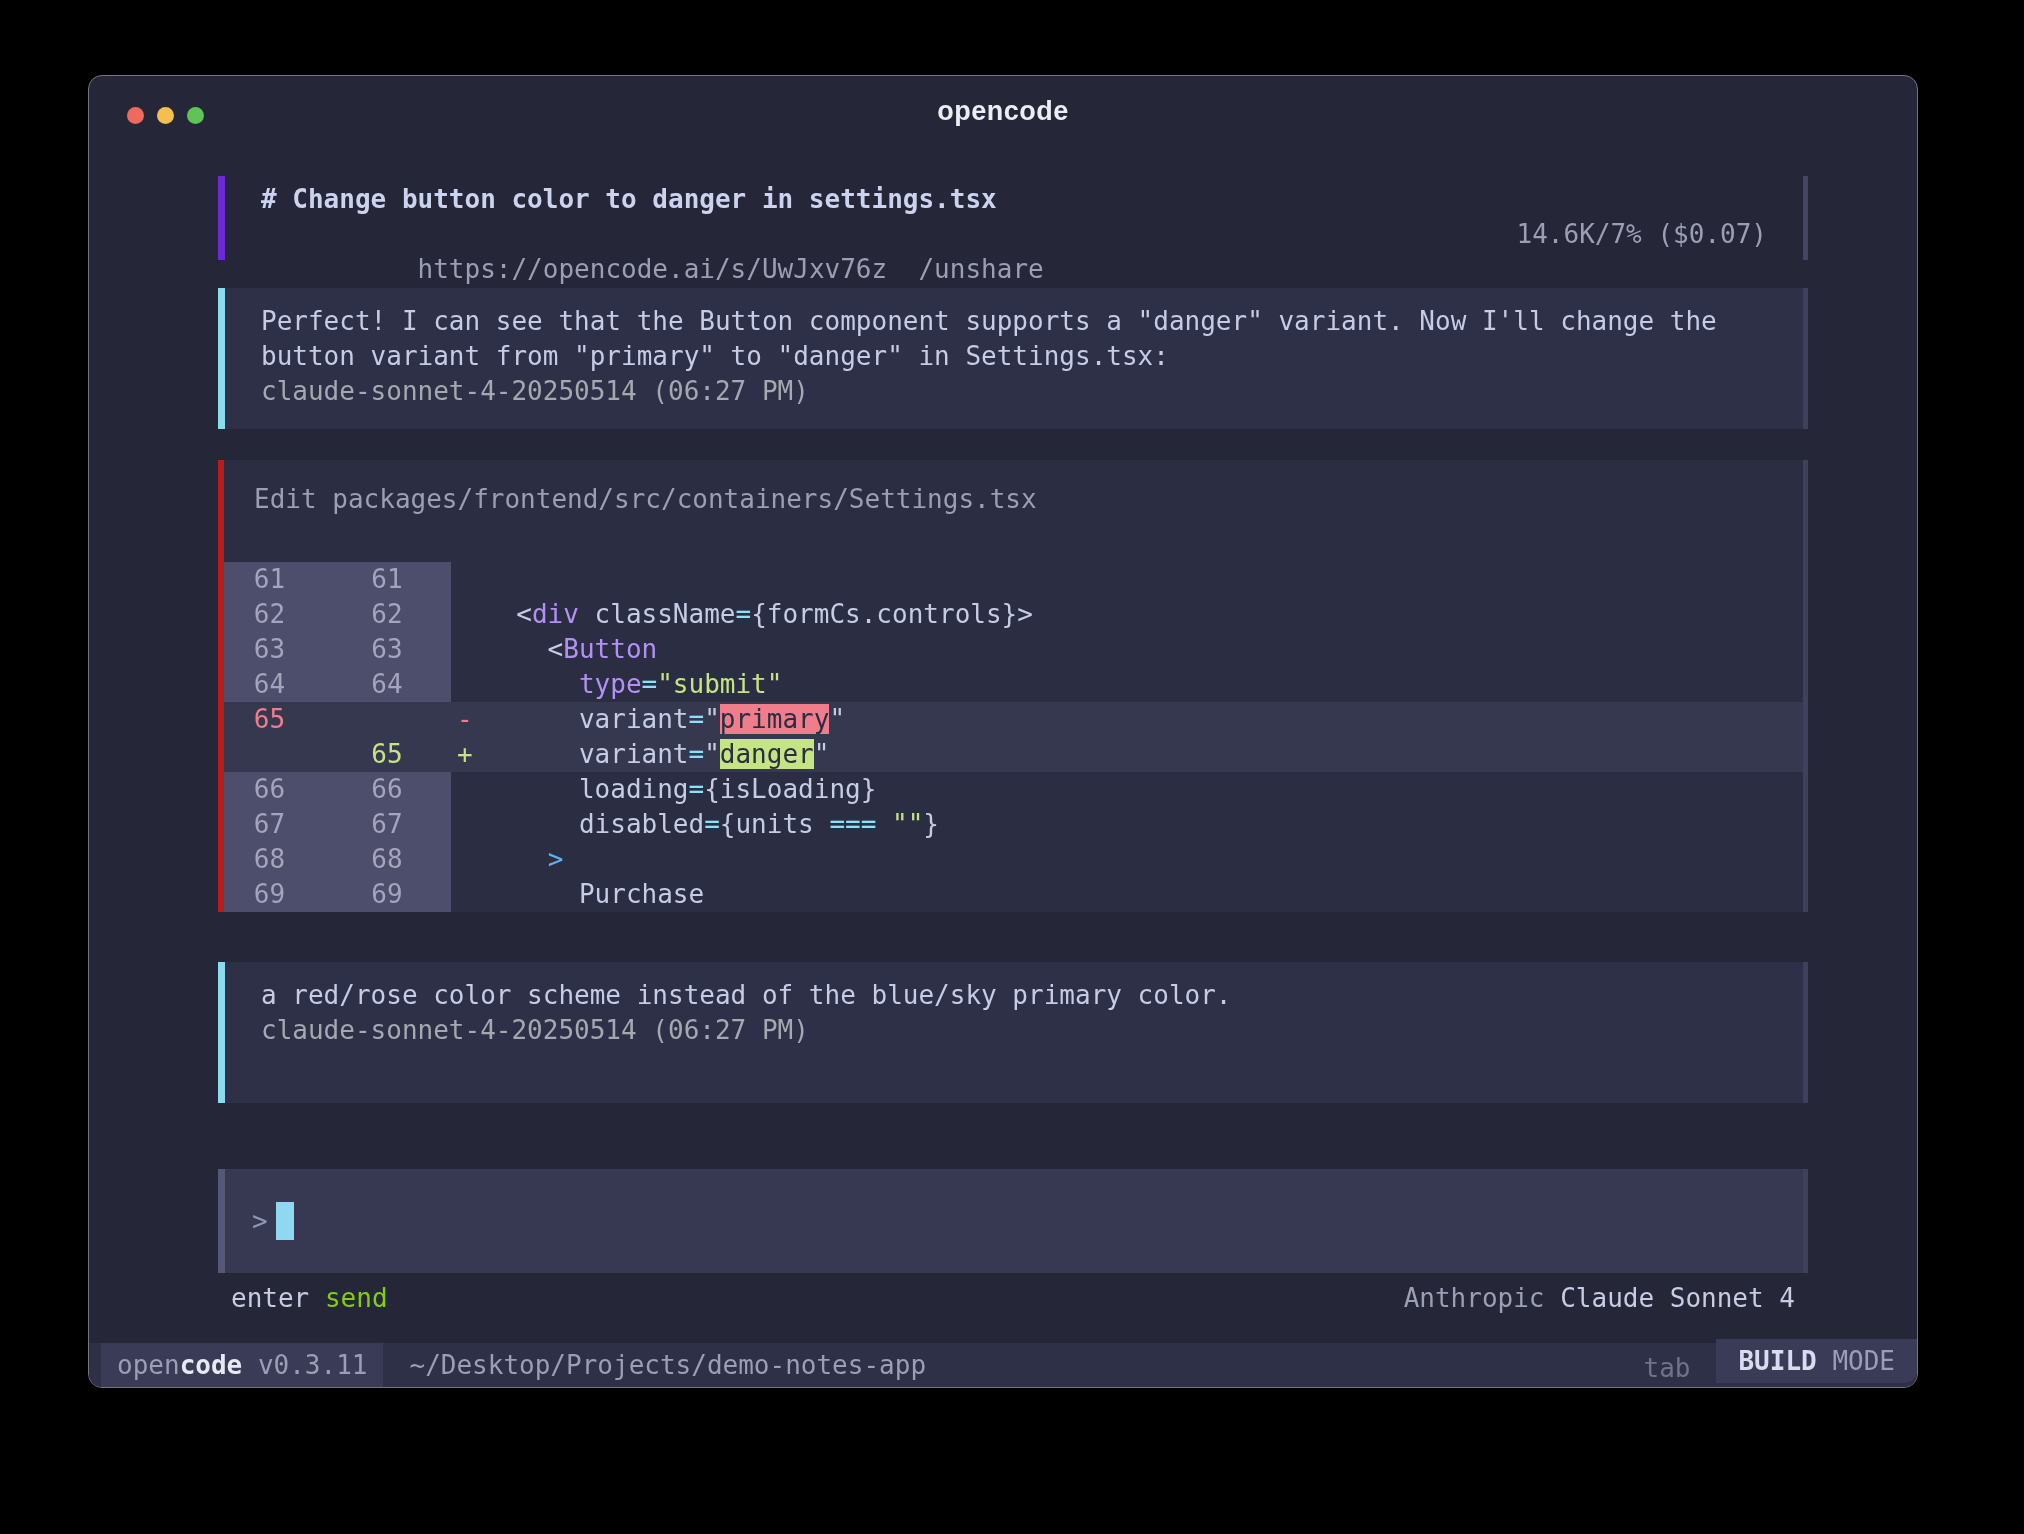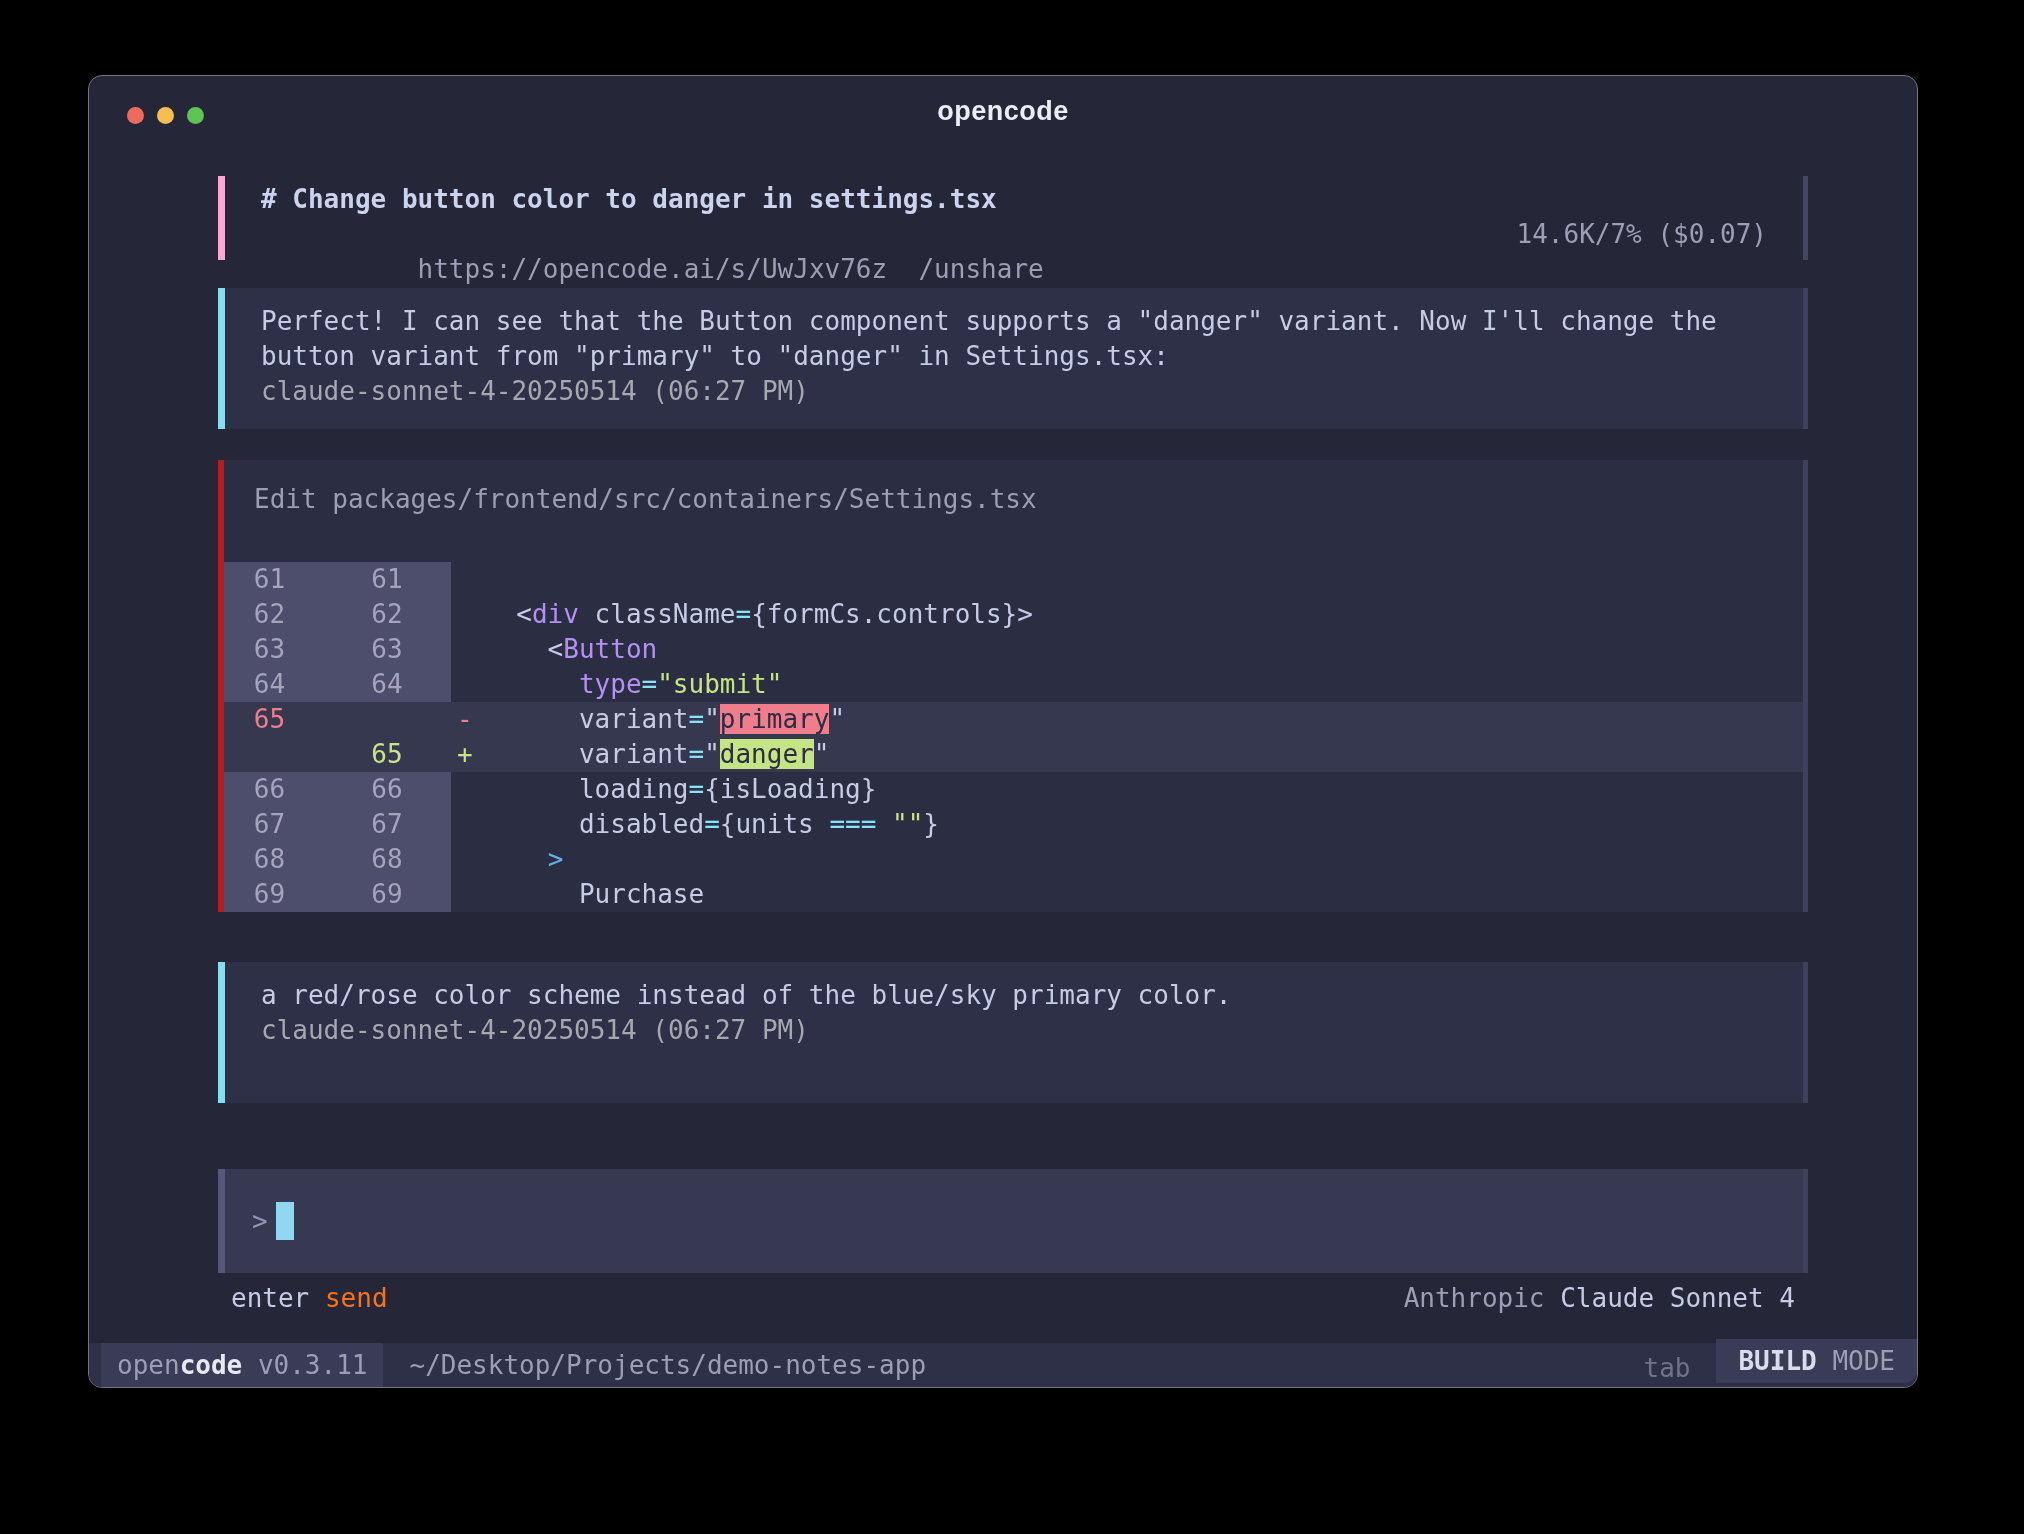--- a/index.html
+++ b/index.html
@@ -18,21 +18,21 @@
   .t-min   { left:68px;  background:var(--mac-yellow); }
   .t-zoom  { left:98px;  background:var(--mac-green); }
   .win-title { position:absolute; left:0; top:20px; width:100%; text-align:center;
     font-family:"Liberation Sans", sans-serif; font-weight:bold; font-size:27px;
     color:#eceef5; letter-spacing:.5px; }
 
   
   .blk { position:absolute; left:129px; width:1590px; font-size:26px; line-height:35px; color:var(--fg); }
 
   
-  #sess { top:100px; height:84px; border-left:7px solid #f9a8d4; border-right:5px solid #454762;
+  #sess { top:100px; height:84px; border-left:7px solid #6d28d9; border-right:5px solid #454762;
     padding:6px 36px 0 36px; }
   #sess .row { display:flex; justify-content:space-between; white-space:pre; }
   .sess-title { font-weight:bold; color:#ccd3ee; }
   .dim { color:var(--dim); }
 
   
   .msg { background:var(--blk-bg); border-left:7px solid var(--accent-cyan);
     border-right:5px solid #3f415c; padding:16px 28px 20px 36px; }
   #msg1 { top:212px; height:141px; }
   #msg2 { top:886px; height:141px; }
@@ -67,21 +67,21 @@
     border-left:7px solid #565878; border-right:5px solid #3f415c;
     display:flex; align-items:center; padding-left:27px; }
   .prompt { color:#8f95b4; white-space:pre; }
   .cursor { display:inline-block; width:18px; height:38px; background:var(--cursor);
     vertical-align:middle; margin-left:8px; }
 
   
   #hints { top:1205px; height:35px; display:flex; justify-content:space-between;
     padding:0 13px; white-space:pre; }
   .hint-key { color:var(--fg); }
-  .hint-act { color:#f97316; }
+  .hint-act { color:#84cc16; }
   .prov { color:var(--dim); }
   .model { color:var(--fg); }
 
   
   #status { position:absolute; left:0; bottom:0; width:100%; height:44px;
     background:var(--blk-bg); border-radius:0 0 13px 13px;
     display:flex; align-items:center; font-size:26px; color:var(--dim); }
   .seg { background:#3a3c57; height:44px; display:flex; align-items:center; padding:12px 16px; white-space:pre; }
   #seg-app { margin-left:12px; }
   .app-open { color:var(--dim); }

